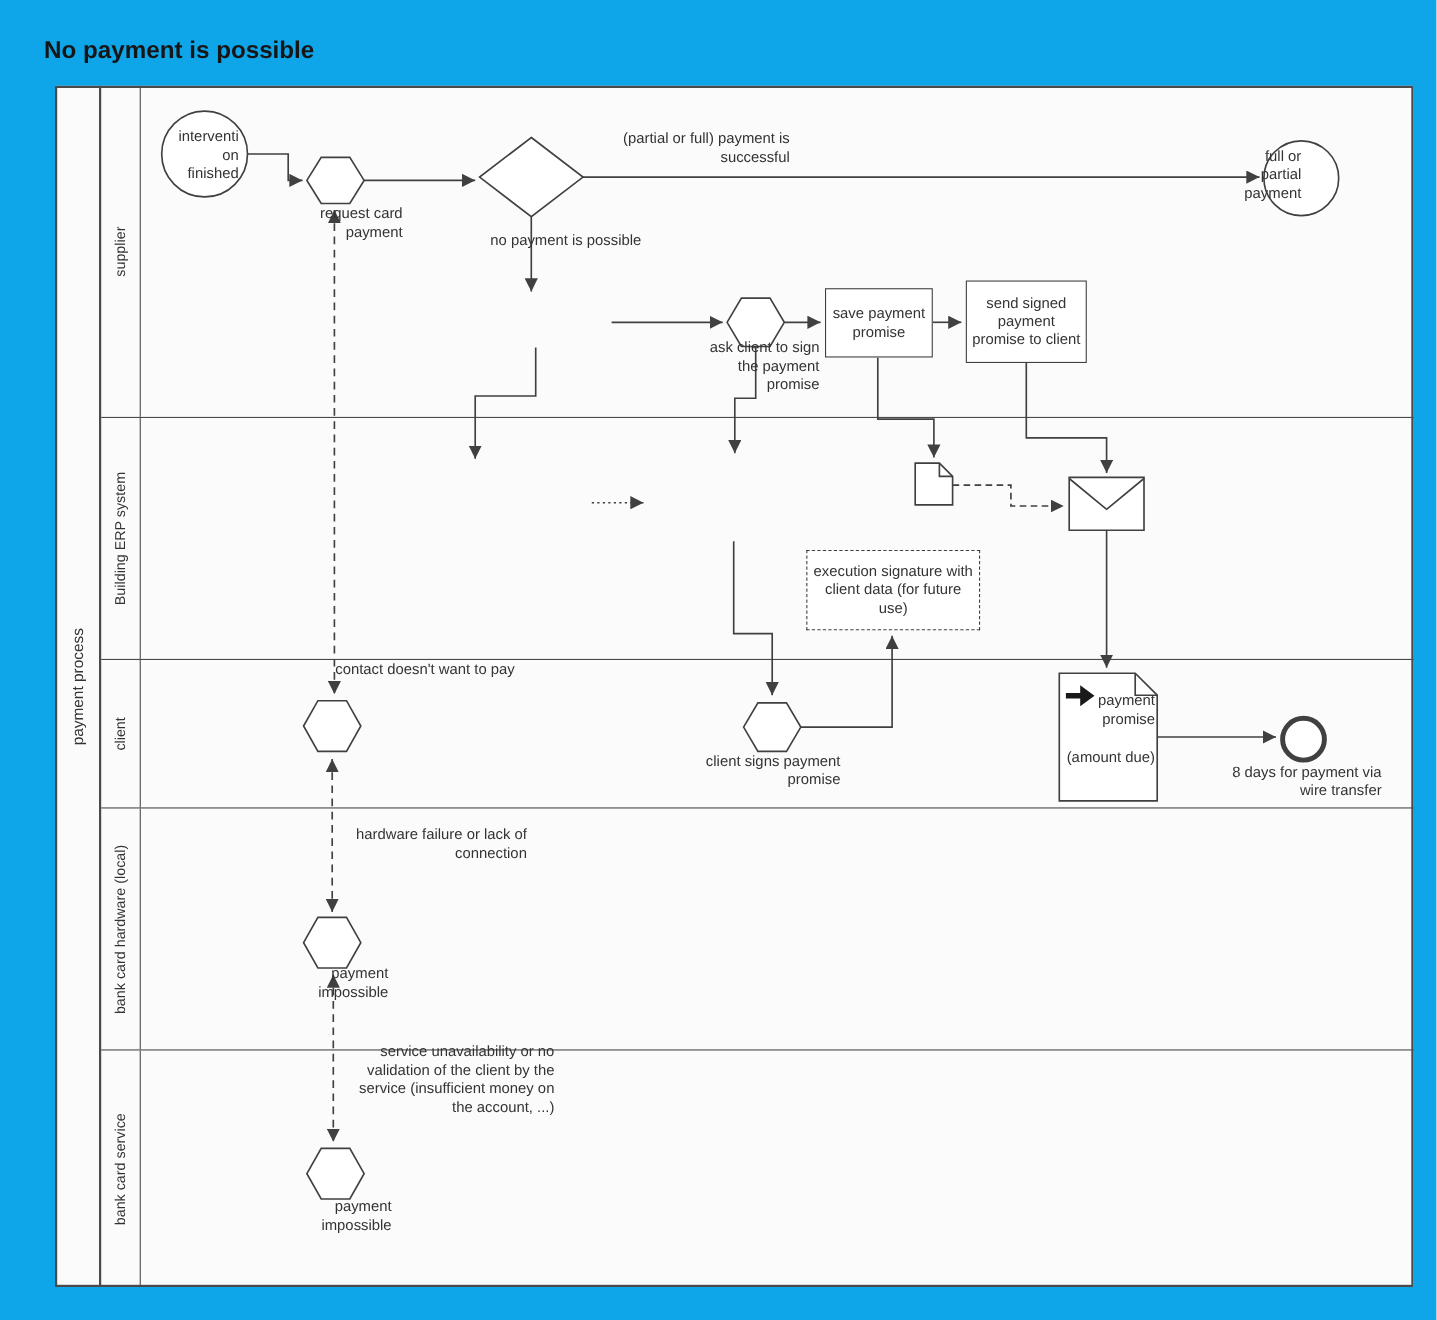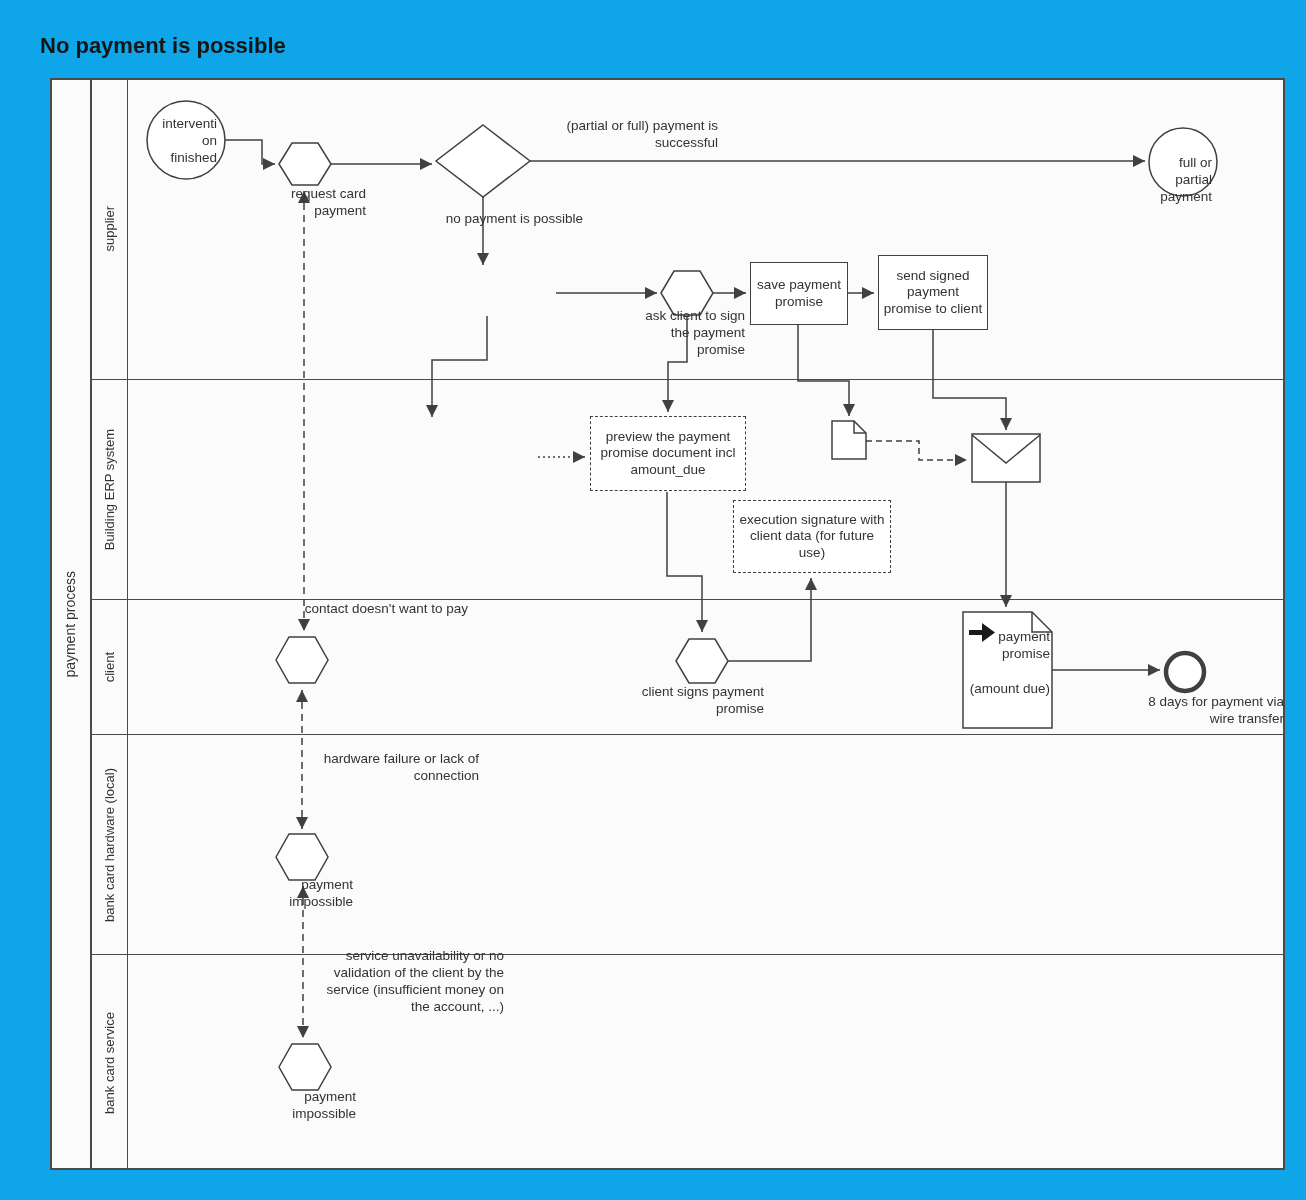--- a/index.html
+++ b/index.html
@@ -104,33 +104,32 @@
       <path d="M1032,612 V632 H1052" fill="none"></path>
       <path d="M969,630 h13 v-7 l13,9.5 -13,9.5 v-7 h-13 z" fill="#1a1a1a" stroke="none"></path>
       <circle cx="1185" cy="672" r="19" stroke-width="4.5"></circle>
       <polygon points="276,857 289,834 315,834 328,857 315,880 289,880"></polygon>
       <polygon points="279,1067 292,1044 318,1044 331,1067 318,1090 292,1090"></polygon>
     </g>
   </svg>
 
   <div class="task" style="left:750px;top:262px;width:98px;height:63px;">save payment promise</div>
   <div class="task" style="left:878px;top:255px;width:110px;height:75px;">send signed payment promise to client</div>
-  <div class="task dashed" style="left:590px;top:416px;width:156px;height:75px;">preview the payment promise document incl amount_due</div>
   <div class="task dashed" style="left:733px;top:500px;width:158px;height:73px;">execution signature with client data (for future use)</div>
 
   <div class="lbl wrapany" style="left:155px;top:116px;width:62px;">intervention finished</div>
   <div class="lbl" style="left:246px;top:186px;width:120px;">request card payment</div>
-  <div class="lbl wrapany" style="left:1154px;top:134px;width:58px;margin-top:21px;">full or partial payment</div>
+  <div class="lbl wrapany" style="left:1125px;top:134px;width:58px;">full or partial payment</div>
   <div class="lbl" style="left:627px;top:308px;width:118px;">ask client to sign the payment promise</div>
   <div class="lbl" style="left:640px;top:684px;width:124px;">client signs payment promise</div>
   <div class="lbl" style="left:966px;top:629px;width:84px;">payment promise</div>
   <div class="lbl" style="left:966px;top:681px;width:84px;">(amount due)</div>
   <div class="lbl" style="left:253px;top:877px;width:100px;">payment impossible</div>
   <div class="lbl" style="left:256px;top:1089px;width:100px;">payment impossible</div>
 
   <div class="lbl" style="left:538px;top:118px;width:180px;">(partial or full) payment is successful</div>
   <div class="lbl" style="left:423px;top:211px;width:160px;">no payment is possible</div>
   <div class="lbl" style="left:304px;top:601px;width:164px;">contact doesn't want to pay</div>
-  <div class="lbl" style="left:1116px;top:694px;width:140px;margin-left:28px;">8 days for payment via wire transfer</div>
+  <div class="lbl" style="left:1116px;top:694px;width:140px;">8 days for payment via wire transfer</div>
   <div class="lbl" style="left:315px;top:751px;width:164px;">hardware failure or lack of connection</div>
   <div class="lbl" style="left:326px;top:948px;width:178px;">service unavailability or no validation of the client by the service (insufficient money on the account, ...)</div>
 
 </div>
 
 </body></html>

